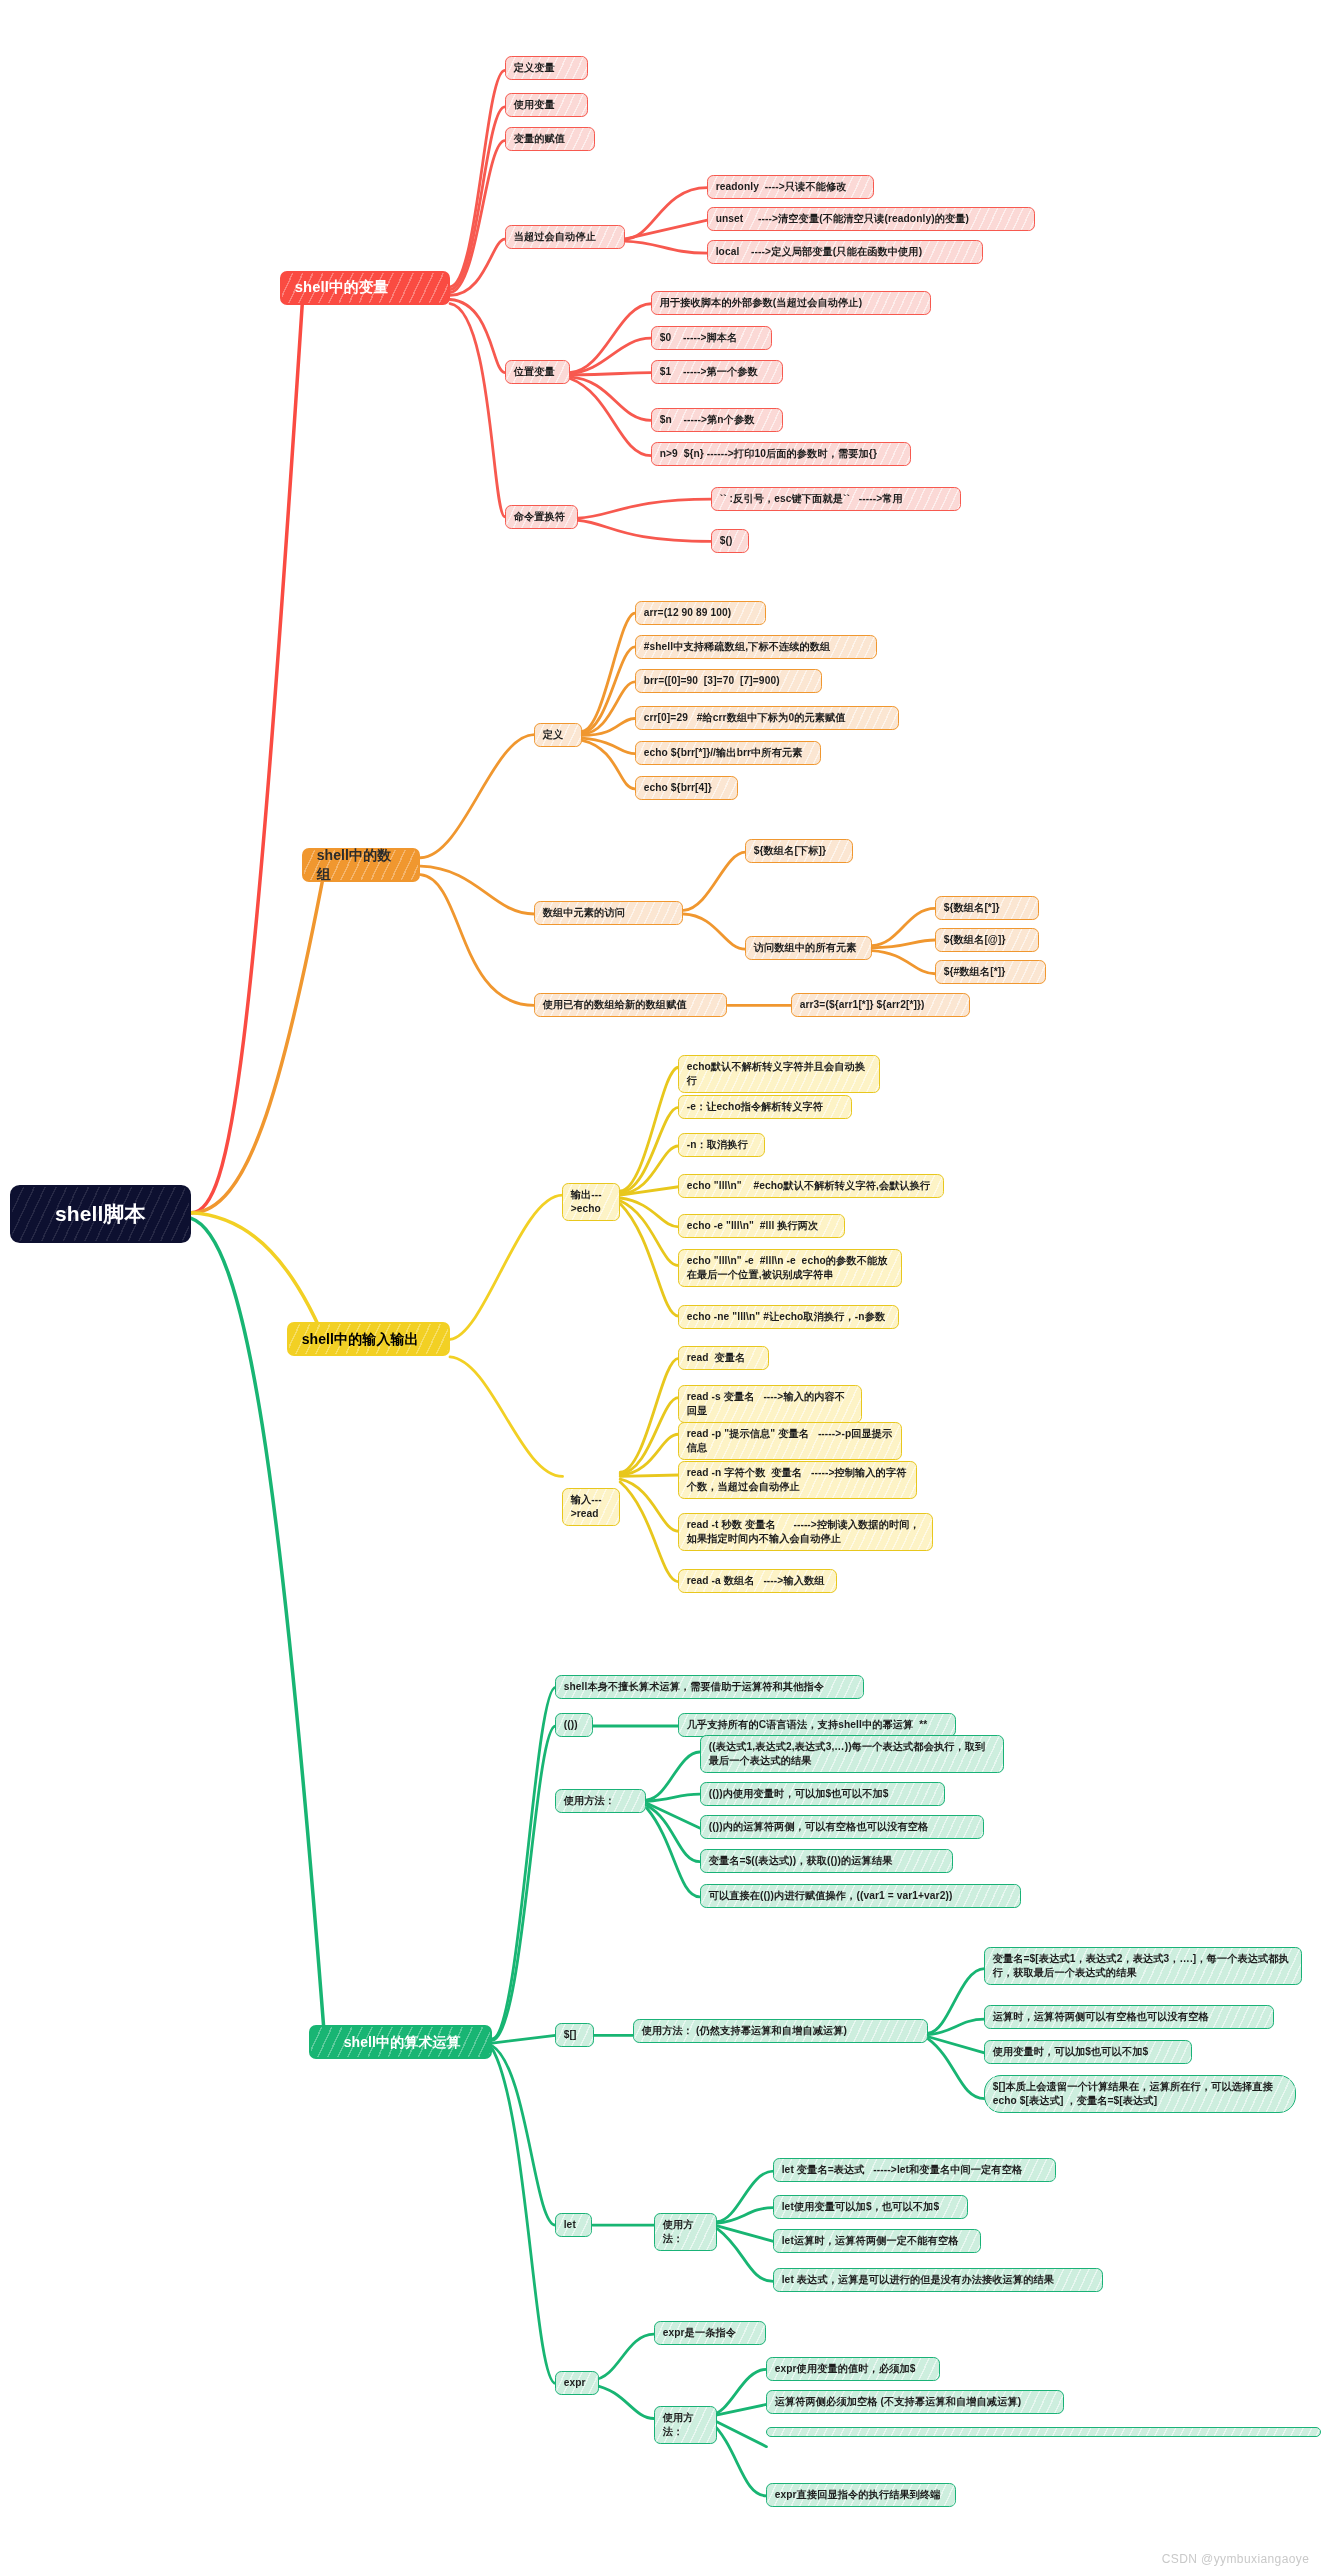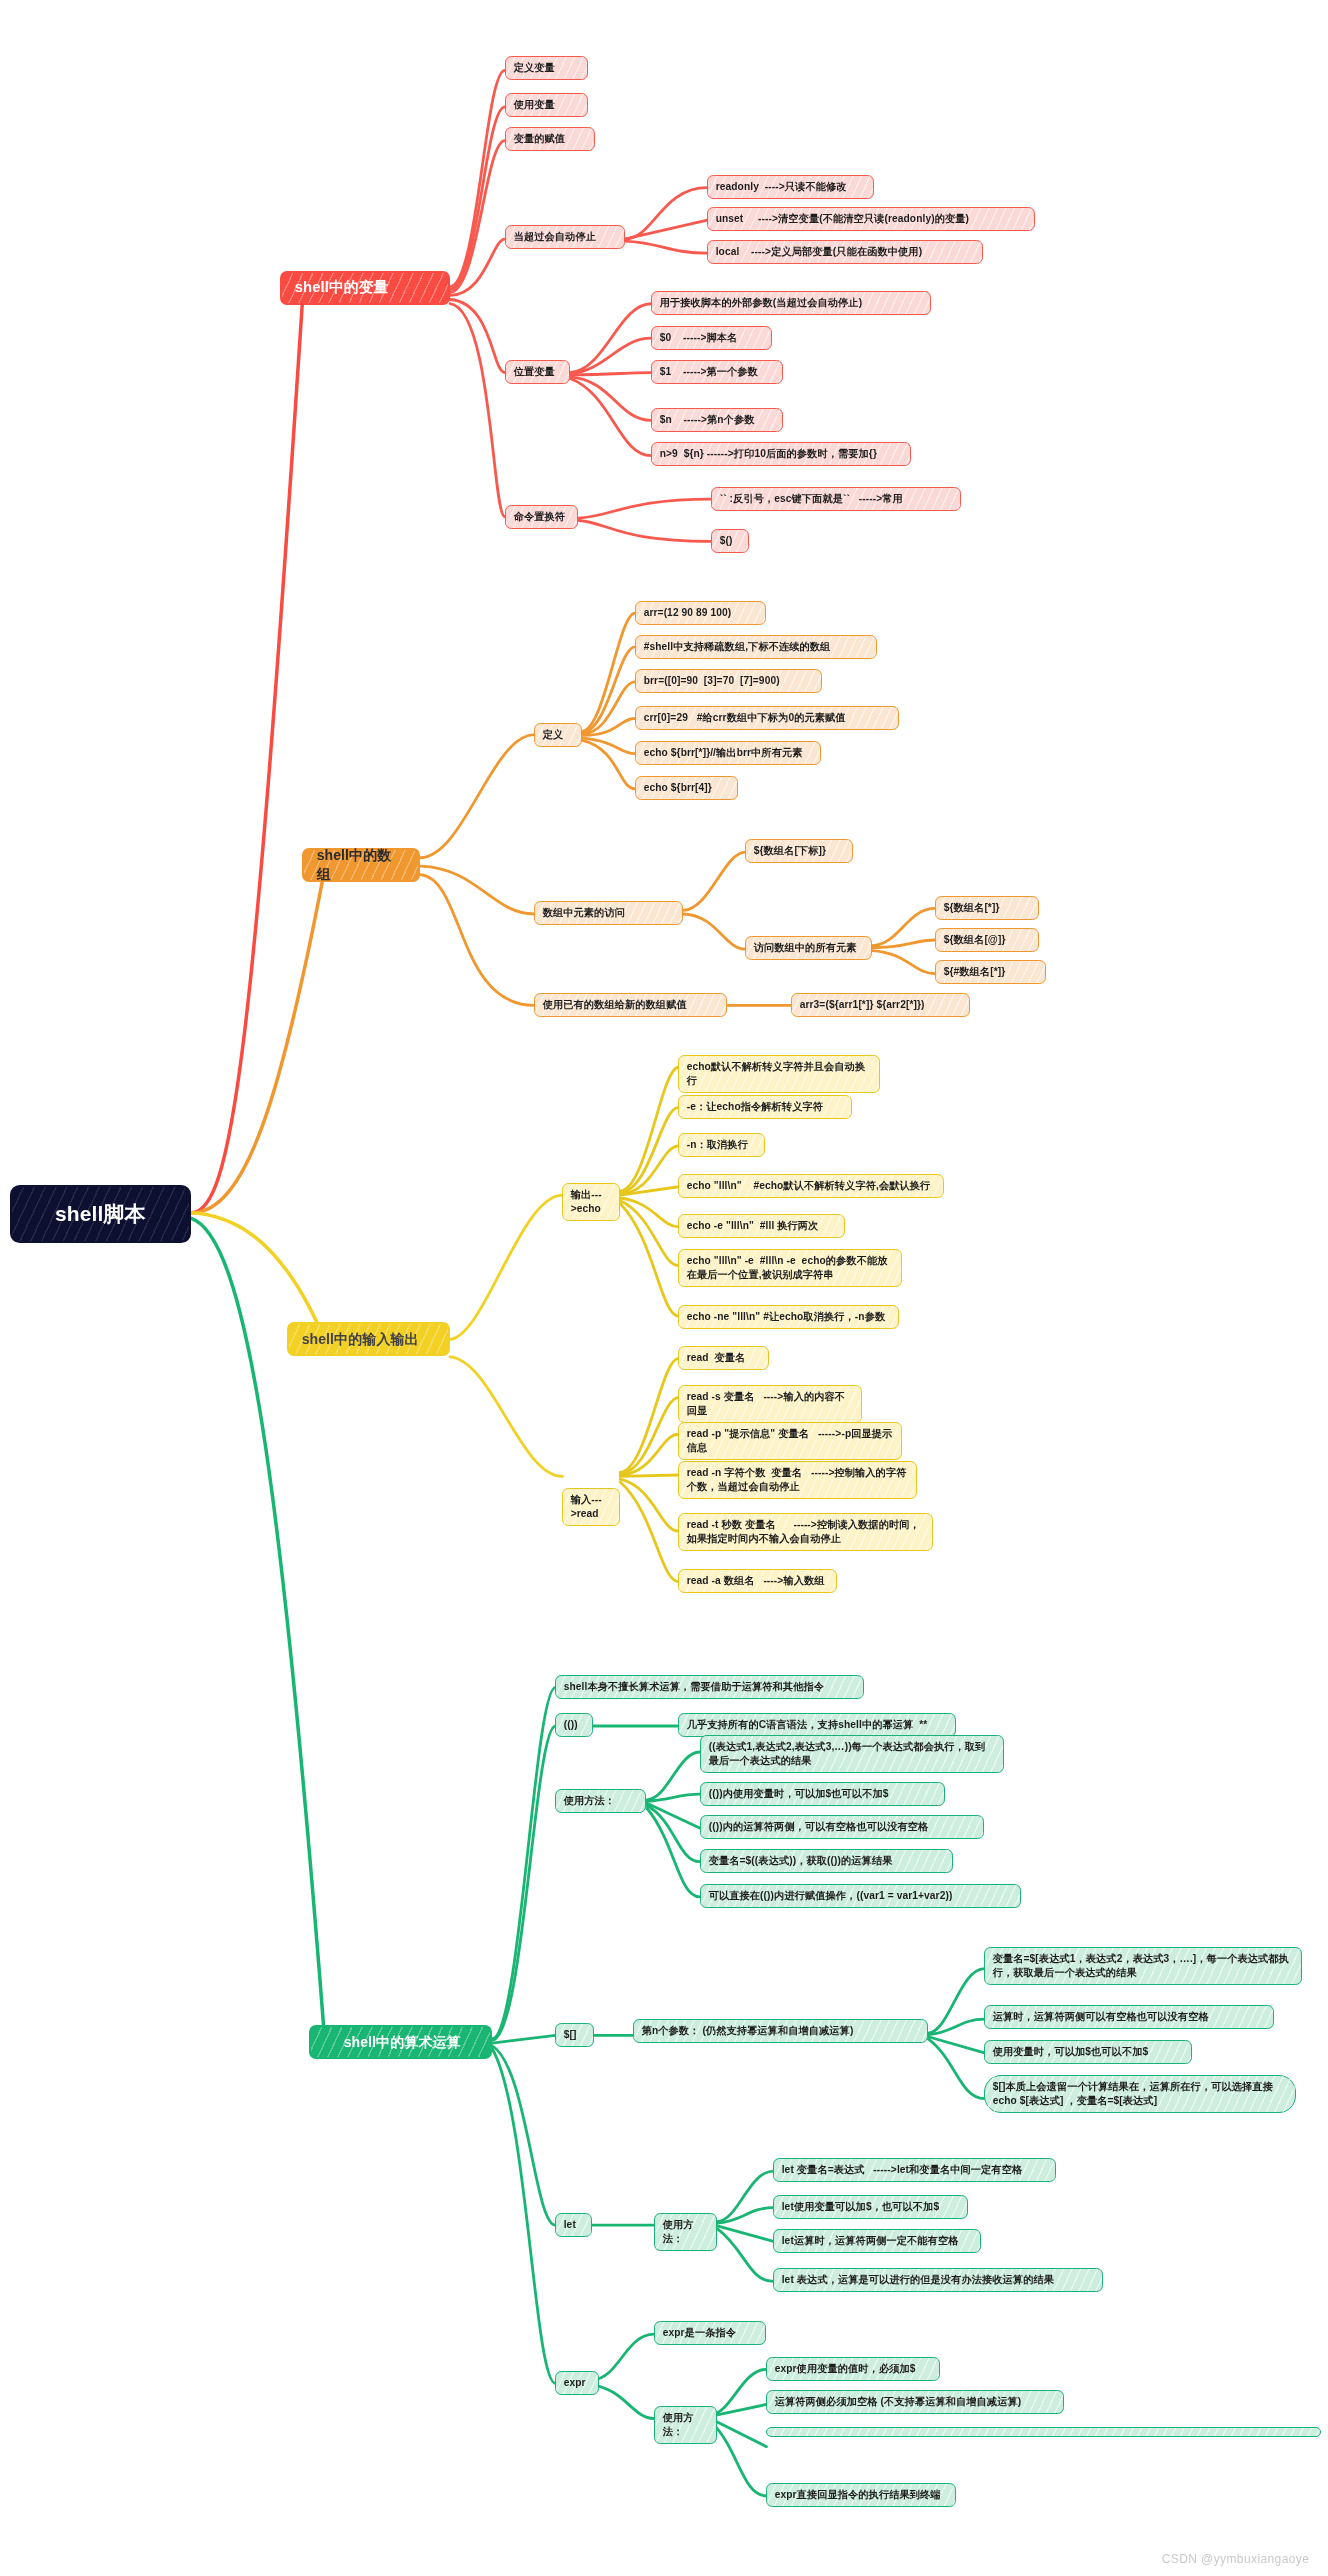--- a/index.html
+++ b/index.html
@@ -30,21 +30,21 @@
     background:repeating-linear-gradient(115deg,rgba(255,255,255,.10) 0 1.4px,rgba(255,255,255,0) 1.4px 9.8px);
     pointer-events:none;}
 
   
   .main{
     border-radius:7px;font-size:14.8px;font-weight:700;color:#1c1c1c;
     padding:6.3px 12.7px;border-width:2.1px;position:absolute;
   }
   .main.red{background:#fa4b42;border-color:#fa4b42;color:#ffffff;}
   .main.orange{background:#f0972f;border-color:#f0972f;color:#2b2b2b;}
-  .main.yellow{background:#f2d024;border-color:#f2d024;color:#404040;}
+  .main.yellow{background:#f2d024;border-color:#f2d024;color:#000000;}
   .main.green{background:#18b573;border-color:#18b573;color:#ffffff;}
   .main .hatch{position:absolute;inset:0;border-radius:5.6px;
     background:repeating-linear-gradient(115deg,rgba(255,255,255,.30) 0 1.4px,rgba(255,255,255,0) 1.4px 9.1px);
     pointer-events:none;}
 
   
   .leaf{
     border-radius:6.3px;border-width:1.8px;font-size:10.2px;color:#1d1d1d;
     padding:4.2px 7.7px;font-weight:600;
   }
@@ -421,21 +421,21 @@
     <span class="hatch"></span>
     <span class="txt">可以直接在(())内进行赋值操作，((var1 = var1+var2))</span>
   </div>
 
   <div class="node leaf c-green" style="left:555px;top:2023px;width:39px;">
     <span class="hatch"></span>
     <span class="txt">$[]</span>
   </div>
   <div class="node leaf c-green" style="left:633px;top:2019px;width:295px;">
     <span class="hatch"></span>
-    <span class="txt">第n个参数： (仍然支持幂运算和自增自减运算)</span>
+    <span class="txt">使用方法： (仍然支持幂运算和自增自减运算)</span>
   </div>
   <div class="node leaf c-green" style="left:984px;top:1947px;width:318px;">
     <span class="hatch"></span>
     <span class="txt">变量名=$[表达式1，表达式2，表达式3，….]，每一个表达式都执行，获取最后一个表达式的结果</span>
   </div>
   <div class="node leaf c-green" style="left:984px;top:2005px;width:290px;">
     <span class="hatch"></span>
     <span class="txt">运算时，运算符两侧可以有空格也可以没有空格</span>
   </div>
   <div class="node leaf c-green" style="left:984px;top:2040px;width:208px;">

